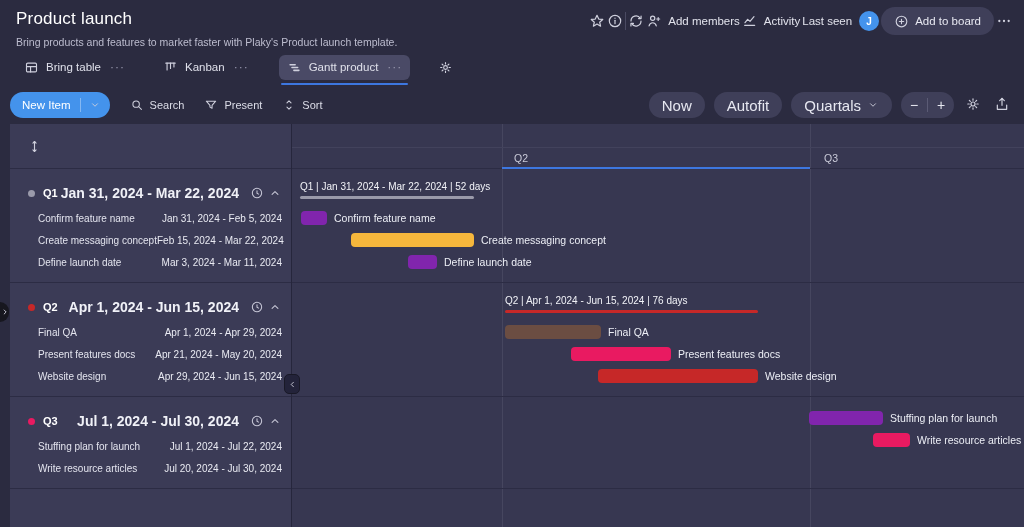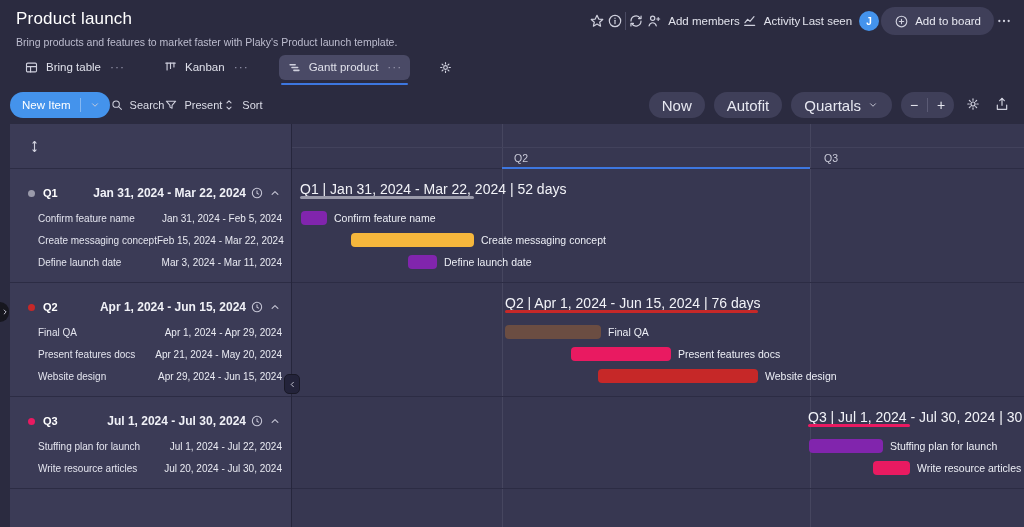--- a/index.html
+++ b/index.html
@@ -28,21 +28,21 @@
   .tabs { position:absolute; left:16px; top:52px; display:flex; align-items:center; gap:22px; height:30px; }
   .tab { position:relative; display:flex; align-items:center; gap:7px; font-size:11.5px; color:#dfe0ea; padding:5px 8px; border-radius:6px; cursor:pointer; }
   .tab .dots { color:#9a9ab0; font-size:12px; letter-spacing:1px; margin-left:2px; }
   .tab.active { background:#4a4a66; }
   .tab.active::after { content:""; position:absolute; left:2px; right:2px; bottom:-5px; height:2px; background:#3d77e0; border-radius:2px; }
   .tabs .gear-standalone { margin-left:6px; }
 
   
   .toolbar { height:38px; display:flex; align-items:center; justify-content:space-between; padding:0 12px 0 10px; }
   .tb-left, .tb-right { display:flex; align-items:center; }
-  .tb-left { }
+  .tb-left { gap:20px; }
   .newitem { display:flex; align-items:center; background:#4493ec; border:none; border-radius:14px; height:26px; padding:0 0 0 12px; color:#fff; font-size:11.5px; font-family:inherit; cursor:pointer; }
   .newitem .caret { display:flex; align-items:center; padding:0 9px 0 8px; margin-left:9px; border-left:1px solid rgba(255,255,255,.35); height:14px; color:#eaf2ff; }
   .tb-tool { display:flex; align-items:center; gap:6px; background:none; border:none; color:#dcdde8; font-size:11px; font-family:inherit; cursor:pointer; }
   .tb-right { gap:9px; }
   .tb-btn { background:#3f3f59; border:none; border-radius:13px; height:26px; padding:0 13px; color:#e7e8f1; font-size:15px; font-family:inherit; cursor:pointer; display:flex; align-items:center; gap:6px; }
   .zoomer { display:flex; align-items:center; background:#3f3f59; border-radius:13px; height:26px; }
   .zoomer button { background:none; border:none; color:#e7e8f1; width:26px; height:26px; font-size:14px; cursor:pointer; line-height:1; }
   .zoomer .zdiv { width:1px; height:14px; background:#5b5b75; }
   .tb-iconbtn { background:none; border:none; cursor:pointer; padding:2px; color:#cfd0dd; }
 
@@ -50,37 +50,37 @@
   .main { position:relative; display:flex; height:403px; }
   .strip { position:relative; width:10px; background:#2b2b40; flex:none; }
   .strip-pill { position:absolute; left:0; top:178px; width:9px; height:20px; background:#17171f; border-radius:0 10px 10px 0; display:flex; align-items:center; justify-content:center; color:#e6e7f0; cursor:pointer; }
   .panel { width:282px; flex:none; background:#3b3b56; border-right:1px solid #26263c; display:flex; flex-direction:column; }
   .p-header { height:45px; border-bottom:1px solid #2c2c44; display:flex; align-items:center; padding-left:17px; }
   .p-section { border-bottom:1px solid #2c2c44; padding-top:10px; }
   .p-ghead { height:28px; display:flex; align-items:center; padding:0 9px 0 18px; cursor:pointer; }
   .bullet { width:7px; height:7px; border-radius:50%; flex:none; margin-right:8px; }
   .gname { font-size:11px; font-weight:700; color:#fff; }
   .gspacer { flex:1; }
-  .gdates { font-size:12px; font-weight:700; color:#f0f1f7; white-space:nowrap; }
+  .gdates { font-size:14px; font-weight:700; color:#f0f1f7; margin-right:7px; white-space:nowrap; }
   .ghicon { color:#c6c6d6; margin-left:4px; flex:none; }
   .p-task { height:22px; display:flex; align-items:center; padding:0 9px 0 28px; font-size:10px; color:#e3e4ee; cursor:pointer; }
   .tname { white-space:nowrap; }
   .tdates { margin-left:auto; white-space:nowrap; color:#e9eaf2; }
   .collapse-handle { position:absolute; left:284px; top:250px; width:16px; height:20px; background:#23233a; border:1px solid #191927; border-radius:5px; display:flex; align-items:center; justify-content:center; color:#dfe0ea; cursor:pointer; z-index:6; }
 
   .chart { position:relative; flex:1; background:#373751; overflow:hidden; }
   .gridline { position:absolute; top:0; bottom:0; width:1px; background:#46465f; z-index:0; }
   .c-header { position:relative; height:45px; border-bottom:1px solid #2c2c44; z-index:1; }
   .c-header .innerline { position:absolute; top:23px; left:0; right:0; height:1px; background:#42425c; }
   .q-label { position:absolute; top:28px; font-size:10.5px; color:#c9cad8; }
   .active-span { position:absolute; bottom:-1px; height:2px; background:#3d77e0; z-index:2; }
   .c-body { position:relative; z-index:1; }
   .c-section { border-bottom:1px solid #2c2c44; padding-top:10px; }
   .c-ghead { position:relative; height:28px; }
-  .c-glabel { position:absolute; top:2px; font-size:14px; font-weight:500; color:#f2f3f8; white-space:nowrap;text-align:right; }
+  .c-glabel { position:absolute; top:2px; font-size:10px; font-weight:500; color:#f2f3f8; white-space:nowrap;text-align:right; }
   .c-underline { position:absolute; top:17px; height:3px; border-radius:2px; }
   .c-task { position:relative; height:22px; }
   .bar { position:absolute; top:4px; height:14px; border-radius:4px; cursor:pointer; }
   .c-tlabel { position:absolute; top:4px; line-height:14px; font-size:10.5px; color:#eceef5; white-space:nowrap; }
 </style>
 </head>
 <body>
 
 <div class="app">
 
@@ -434,24 +434,20 @@
             <div class="c-task">
               <span class="bar" style="left: 279px; width: 100px; background: rgb(233, 26, 97);"></span>
               <span class="c-tlabel" style="left: 386px;">Present features docs</span>
             </div>
             <div class="c-task">
               <span class="bar" style="left: 306px; width: 160px; background: rgb(198, 40, 40);"></span>
               <span class="c-tlabel" style="left: 473px;">Website design</span>
             </div>
           </div>
           <div class="c-section" style="height: 92px;">
-            <div class="c-ghead">
-              <span class="c-glabel" style="left: 516px;">Q3 | Jul 1, 2024 - Jul 30, 2024 | 30 days</span>
-              <span class="c-underline" style="left: 516px; width: 102px; background: rgb(233, 26, 97);"></span>
-            </div>
             <div class="c-task">
               <span class="bar" style="left: 517px; width: 74px; background: rgb(129, 37, 173);"></span>
               <span class="c-tlabel" style="left: 598px;">Stuffing plan for launch</span>
             </div>
             <div class="c-task">
               <span class="bar" style="left: 581px; width: 37px; background: rgb(233, 26, 97);"></span>
               <span class="c-tlabel" style="left: 625px;">Write resource articles</span>
             </div>
           </div>
         </div>

